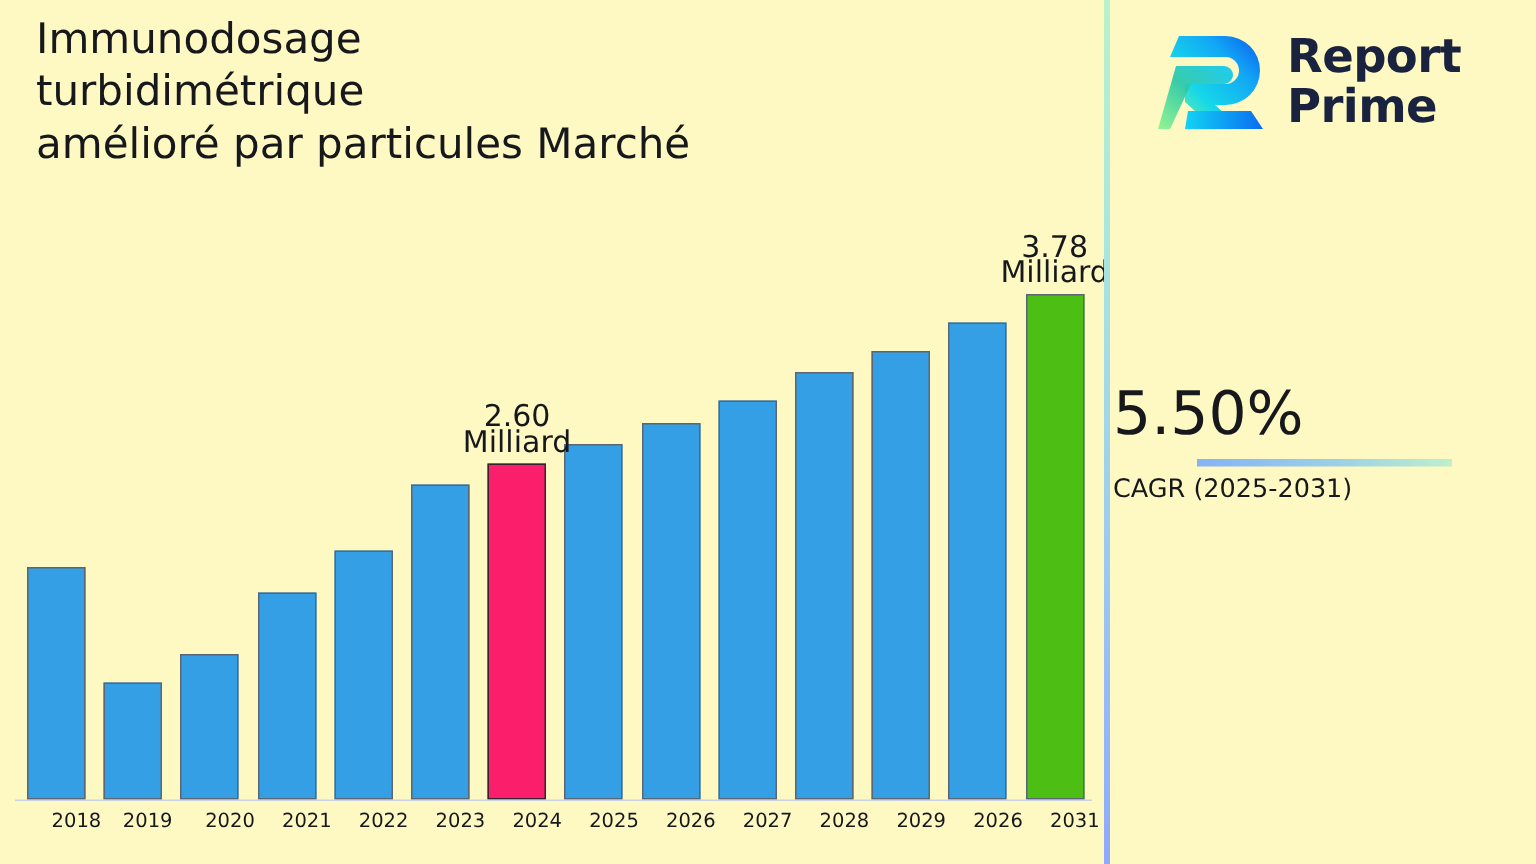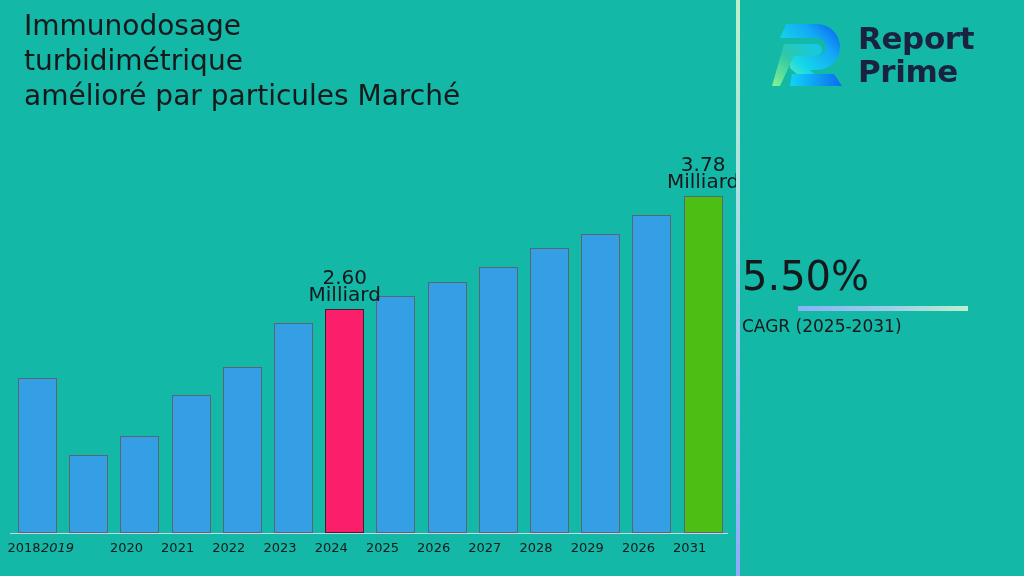--- a/index.html
+++ b/index.html
@@ -12,21 +12,21 @@
     height: 576px;
     background: #eaf1fc;
     font-family: "DejaVu Sans", "Liberation Sans", sans-serif;
     overflow: hidden;
     position: relative;
   }
   #page {
     position: relative;
     width: 1024px;
     height: 576px;
-    background: #14b8a6;
+    background: #fef9c3;
   }
 
   
   #left-panel {
     position: absolute;
     left: 0; top: 0;
     width: 738px; height: 576px;
   }
 
   #chart-title {
@@ -83,21 +83,21 @@
     font-size: 20px;
     line-height: 17px;
     color: #16181c;
     white-space: pre-line;
   }
 
   .tick-label {
     position: absolute;
     top: 540px;
     width: 60px;
-    text-align: left;
+    text-align: right;
     font-size: 13px;
     color: #16181c;
   }
 
   
   #vertical-divider {
     position: absolute;
     left: 736px;
     top: 0;
     width: 4px;
@@ -193,21 +193,21 @@
         </div>
       <div id="labels-layer">
           <div class="bar-value-label" style="left: 299.7px; top: 268.575px;">2.60
 Milliard</div>
           <div class="bar-value-label" style="left: 658.1px; top: 155.885px;">3.78
 Milliard</div>
         </div>
       <div id="axis-line"></div>
       <div id="ticks-layer">
           <div class="tick-label" style="left: 7.5px;">2018</div>
-          <div class="tick-label" style="left: 41px; font-style: italic;">2019</div>
+          <div class="tick-label" style="left: 55px;">2019</div>
           <div class="tick-label" style="left: 109.9px;">2020</div>
           <div class="tick-label" style="left: 161.1px;">2021</div>
           <div class="tick-label" style="left: 212.3px;">2022</div>
           <div class="tick-label" style="left: 263.5px;">2023</div>
           <div class="tick-label" style="left: 314.7px;">2024</div>
           <div class="tick-label" style="left: 365.9px;">2025</div>
           <div class="tick-label" style="left: 417.1px;">2026</div>
           <div class="tick-label" style="left: 468.3px;">2027</div>
           <div class="tick-label" style="left: 519.5px;">2028</div>
           <div class="tick-label" style="left: 570.7px;">2029</div>

